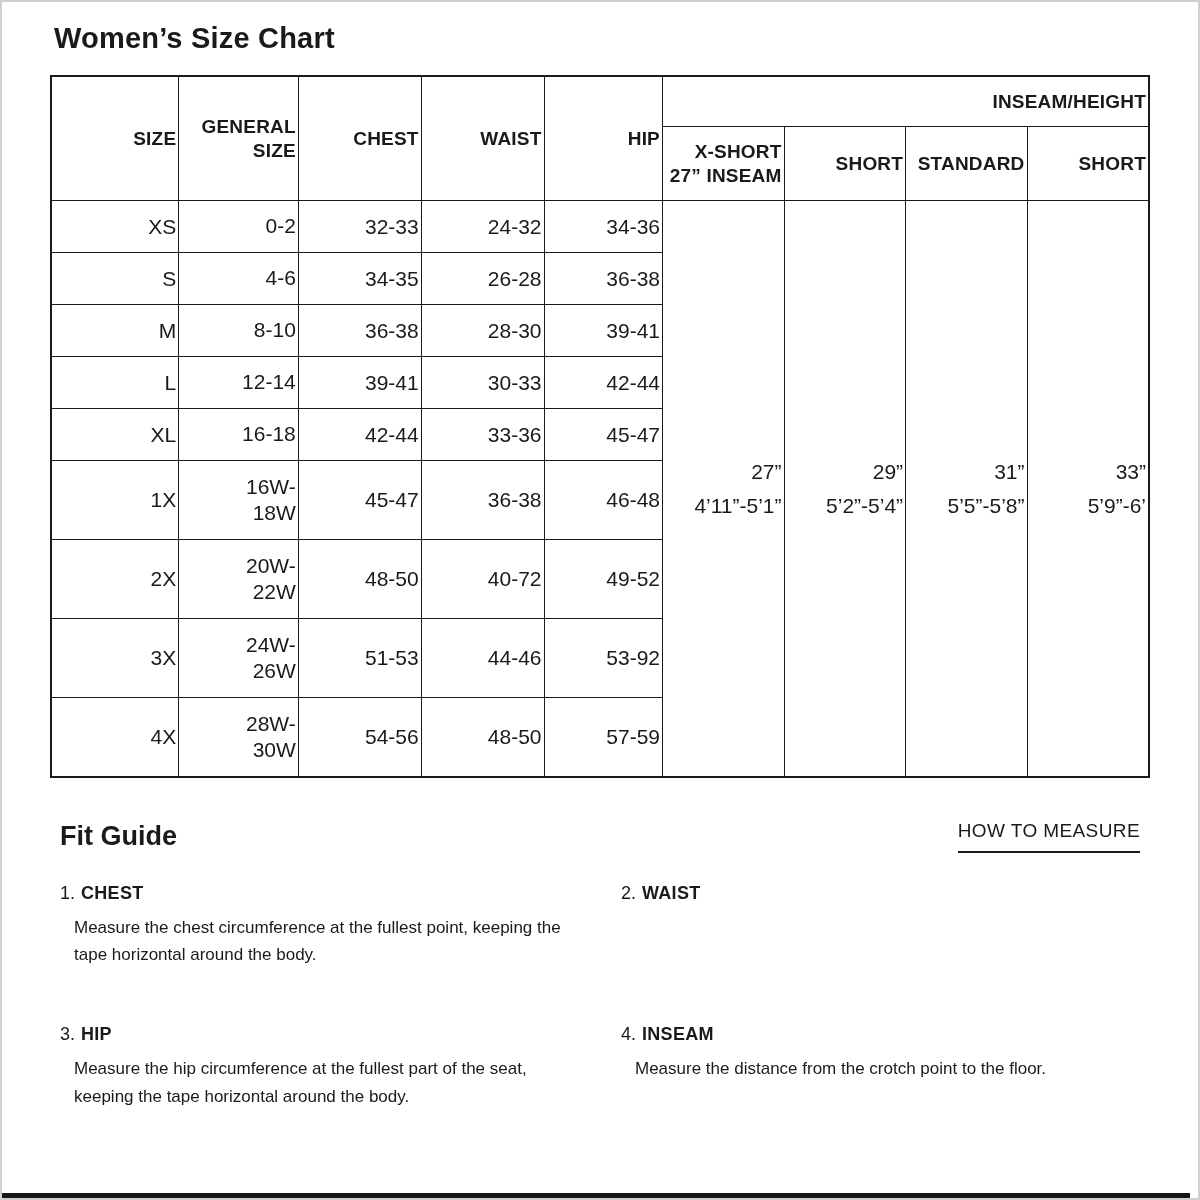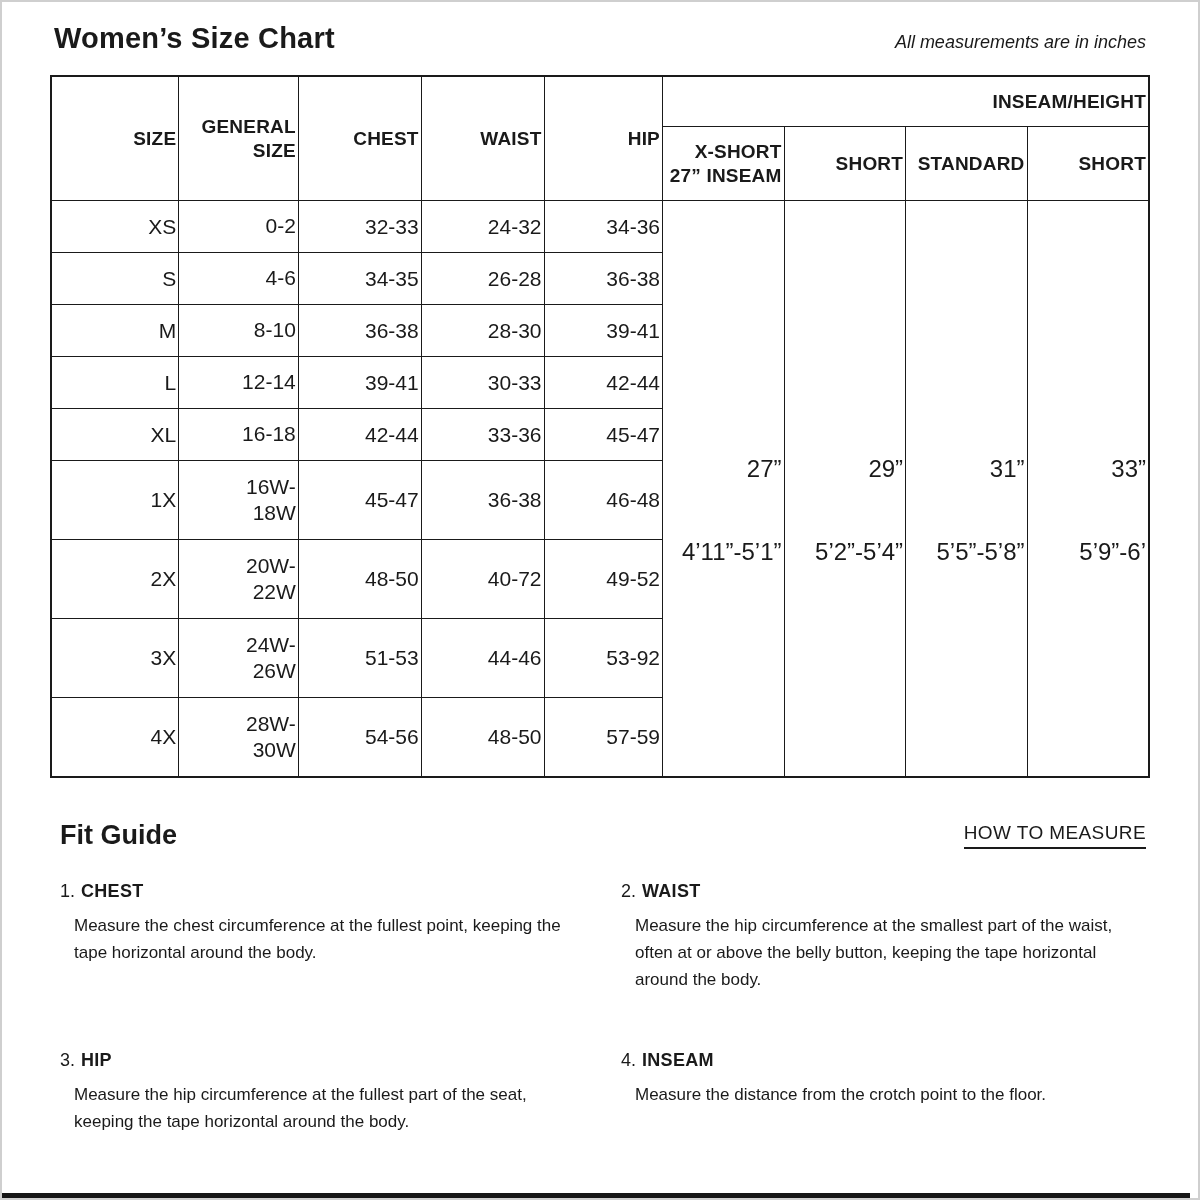--- a/index.html
+++ b/index.html
@@ -5,21 +5,21 @@
   html, body { margin: 0; padding: 0; background: #ffffff; }
   .page {
     width: 1200px; height: 1200px; box-sizing: border-box;
     background: #ffffff; color: #1a1a1a;
     font-family: "Liberation Sans", sans-serif;
     border: 2px solid #cfcfcf;
     position: relative; overflow: hidden;
   }
   .content { padding: 14px 48px 0 48px; }
 
-  .top-bar { display: flex; justify-content: space-between; align-items: flex-end; margin: 6px 4px 20px 4px; }
+  .top-bar { display: flex; align-items: flex-end; margin: 6px 4px 20px 4px; }
   .page-title { font-size: 29px; font-weight: bold; letter-spacing: 0.2px; }
   .measure-note { font-size: 18px; font-style: italic; padding-bottom: 2px; }
 
   .table-wrap { border: 1.5px solid #1a1a1a; }
   .banner {
     background: #191919; color: #ffffff; height: 72px;
     display: flex; align-items: center; justify-content: center; position: relative;
   }
   .banner-title { font-size: 25px; font-weight: bold; letter-spacing: 0.6px; }
   .brand-logo { position: absolute; right: 16px; top: 50%; transform: translateY(-50%); width: 54px; height: 48px; }
@@ -31,45 +31,44 @@
     padding: 4px 2px; overflow: hidden;
   }
   th { font-weight: bold; font-size: 19px; letter-spacing: 0.2px; }
   td { font-size: 21px; }
   tr.h1 { height: 50px; }
   tr.h2 { height: 74px; }
   tr.r-s { height: 52px; }
   tr.r-l { height: 79px; padding-left: 8px; }
   .ml { white-space: pre-line; line-height: 1.25; }
   .inseam-cell { line-height: 1.6; }
-  .inseam-val { font-size: 24px; margin-top: 44px; }
-
-  .fit-head { display: flex; justify-content: space-between; align-items: center; margin: 42px 4px 30px 10px; }
+  .inseam-val { font-size: 21px; }
+
+  .fit-head { display: flex; justify-content: space-between; align-items: center; margin: 42px 10px 30px 10px; }
   .fit-title { font-size: 27px; font-weight: bold; }
   .how-to-measure {
     font-size: 19px; letter-spacing: 0.4px; color: #1a1a1a;
-    border-bottom: 2px solid #1a1a1a; padding-bottom: 3px; cursor: pointer;
+    border-bottom: 2px solid #1a1a1a; padding-bottom: 9px; cursor: pointer;
   }
   .fit-grid { display: grid; grid-template-columns: 1fr 1fr; column-gap: 36px; row-gap: 56px; padding: 0 4px 0 10px; }
   .fit-item-head { font-size: 18px; display: flex; }
   .fit-item-number { margin-right: 6px; }
   .fit-item-label { font-weight: bold; letter-spacing: 0.3px; }
   .fit-item-text { margin: 10px 0 0 14px; font-size: 17px; line-height: 1.6; max-width: 512px; }
 
   .bottom-rule { position: absolute; left: 0; right: 8px; bottom: 0; height: 5px; background: #161616; }
 </style>
 </head>
 <body>
 
 <div class="page">
   <div class="content">
 
     <div class="top-bar">
       <div class="page-title">Women’s Size Chart</div>
-      <div class="measure-note">All measurements are in inches</div>
     </div>
 
     <div class="table-wrap">
 
       <table>
         <colgroup>
           <col style="width:11.6%">
             <col style="width:10.9%">
             <col style="width:11.2%">
             <col style="width:11.2%">
@@ -196,21 +195,20 @@
           <span class="fit-item-number">1.</span>
           <span class="fit-item-label">CHEST</span>
         </div>
         <p class="fit-item-text">Measure the chest circumference at the fullest point, keeping the tape horizontal around the body.</p>
       </div>
       <div class="fit-item">
         <div class="fit-item-head">
           <span class="fit-item-number">2.</span>
           <span class="fit-item-label">WAIST</span>
         </div>
-        <p class="fit-item-text">Measure the hip circumference at the smallest part of the waist, often at or above the belly button, keeping the tape horizontal around the body.</p>
       </div>
       <div class="fit-item">
         <div class="fit-item-head">
           <span class="fit-item-number">3.</span>
           <span class="fit-item-label">HIP</span>
         </div>
         <p class="fit-item-text">Measure the hip circumference at the fullest part of the seat, keeping the tape horizontal around the body.</p>
       </div>
       <div class="fit-item">
         <div class="fit-item-head">

